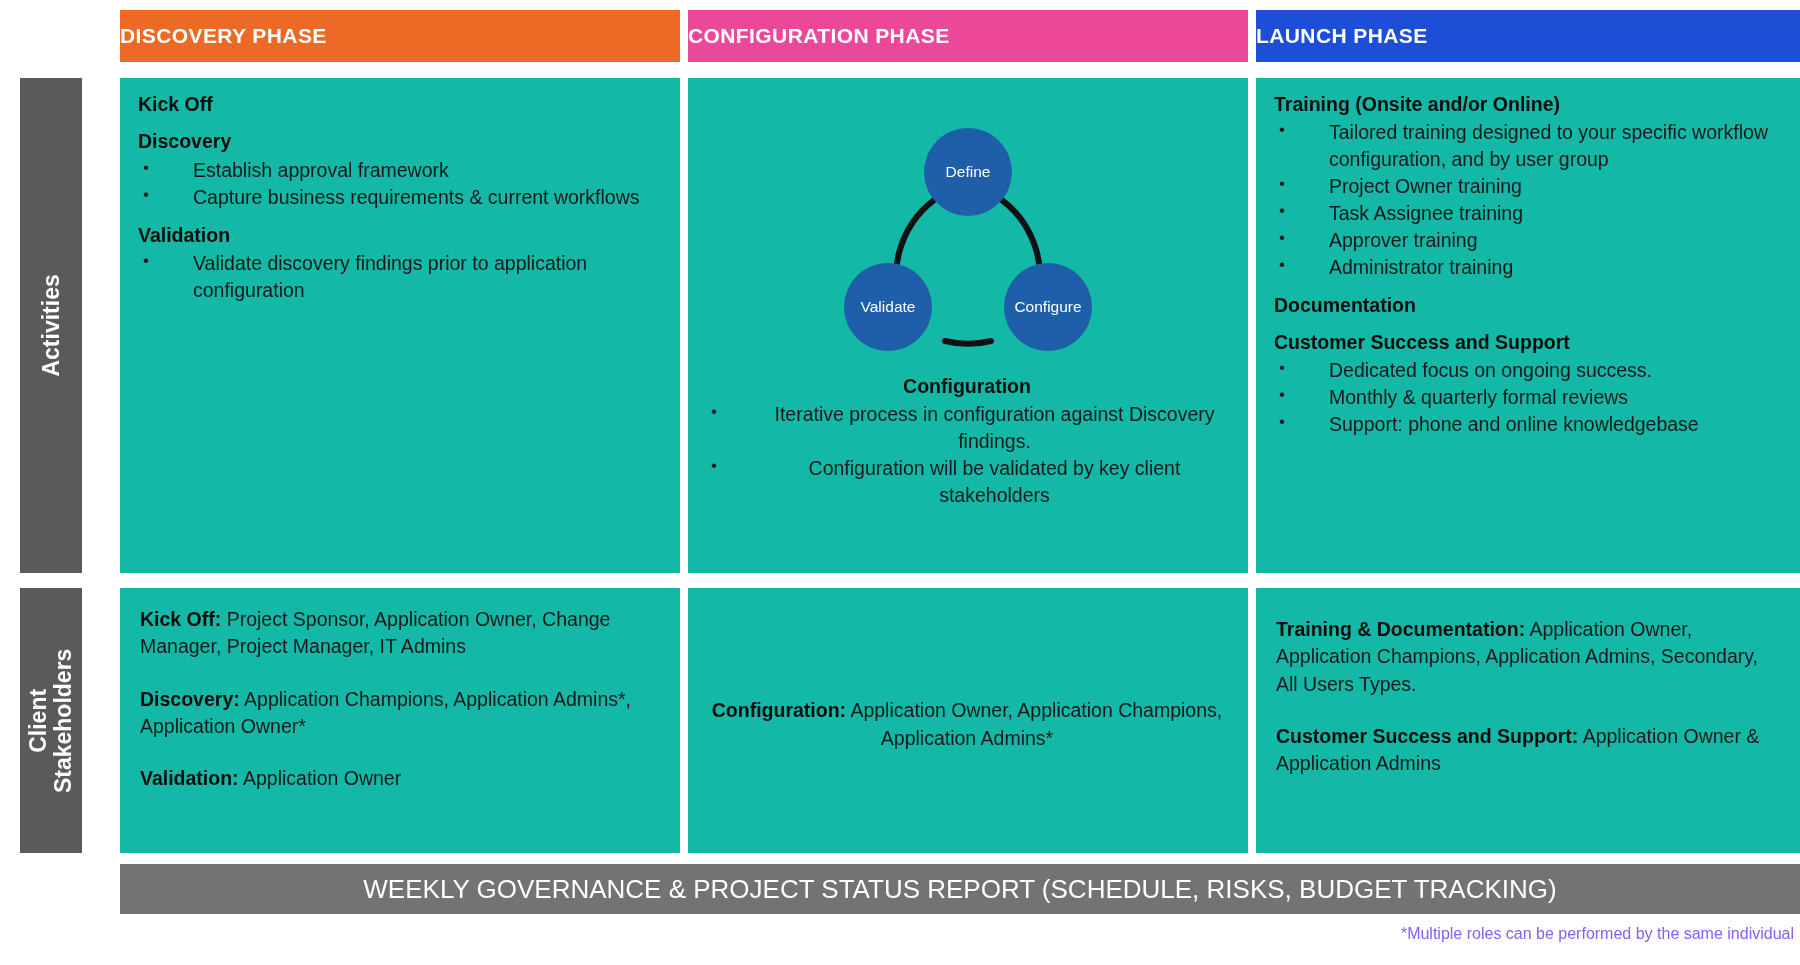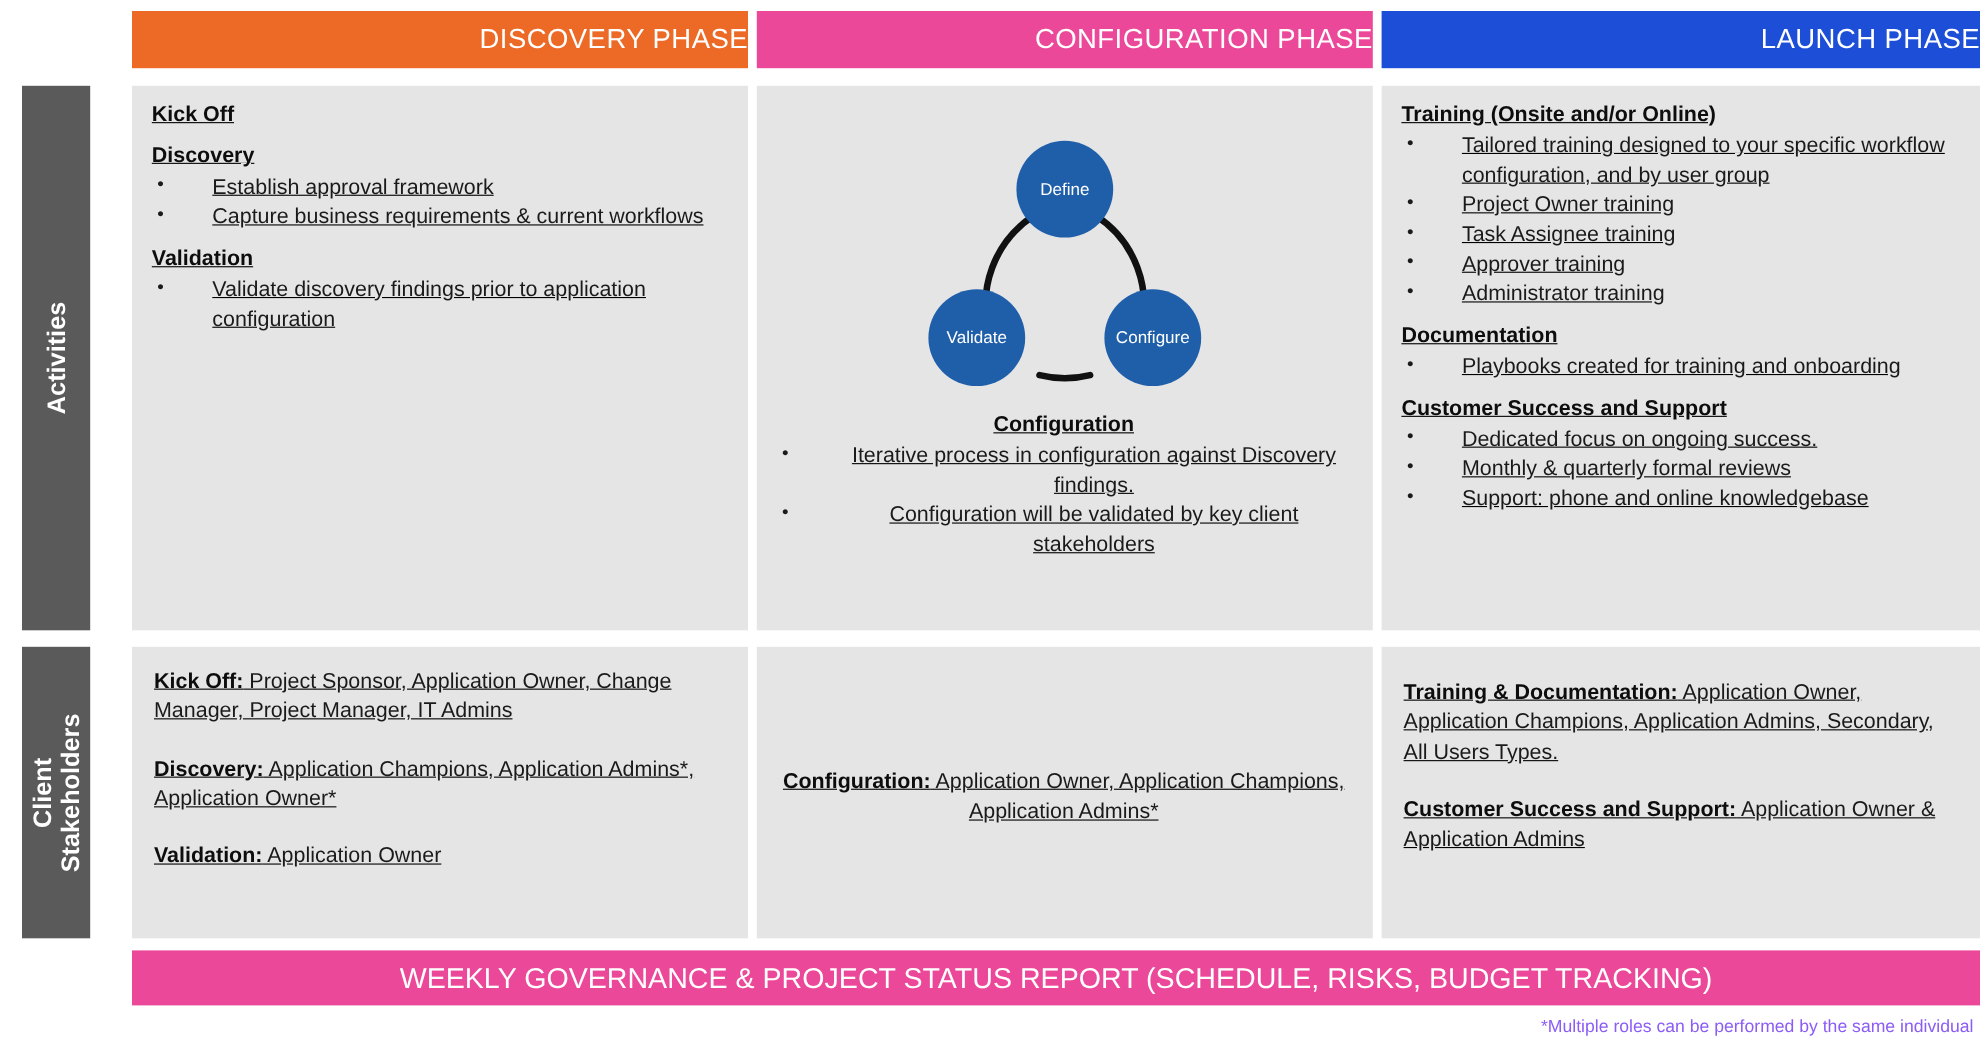--- a/index.html
+++ b/index.html
@@ -15,24 +15,24 @@
     width: 1800px; height: 965px;
   }
 
   
   .phase-header {
     position: absolute;
     top: 10px;
     height: 52px;
     display: flex;
     align-items: center;
-    justify-content: flex-end;
+    justify-content: flex-start;
     color: #ffffff;
-    font-weight: normal;
-    font-size: 25px;
+    font-weight: bold;
+    font-size: 21px;
     letter-spacing: 0.4px;
     white-space: nowrap;
   }
   .ph-1 { left: 120px;  width: 560px; background: #EC6A26; }
   .ph-2 { left: 688px;  width: 560px; background: #ec4899; }
   .ph-3 { left: 1256px; width: 544px; background: #1d4ed8; }
 
   
   .rowlabel {
     position: absolute;
@@ -51,22 +51,21 @@
     font-size: 23px;
     line-height: 1.08;
     text-align: center;
   }
   .rl-activities { top: 78px; height: 495px; }
   .rl-stakeholders { top: 588px; height: 265px; }
 
   
   .panel {
     position: absolute;
-    background: #e5e5e5;
-    text-decoration: underline;
+    background: #14b8a6;
   }
   .col-1 { left: 120px;  width: 560px; }
   .col-2 { left: 688px;  width: 560px; text-align: center; }
   .col-3 { left: 1256px; width: 544px; }
 
   .row-act { top: 78px; height: 495px; }
   .row-stk { top: 588px; height: 265px; }
 
   .panel-pad { padding: 14px 20px 10px 18px; }
   .panel-pad-stk { padding: 18px 22px 10px 20px; }
@@ -130,21 +129,21 @@
     dominant-baseline: middle;
   }
 
   
   .banner {
     position: absolute;
     left: 120px;
     top: 864px;
     width: 1680px;
     height: 50px;
-    background: #ec4899;
+    background: #737373;
     color: #ffffff;
     display: flex;
     align-items: center;
     justify-content: center;
     font-size: 26px;
     white-space: nowrap;
   }
 
   .footnote {
     position: absolute;
@@ -228,23 +227,20 @@
           <li>Tailored training designed to your specific workflow configuration, and by user group</li>
           <li>Project Owner training</li>
           <li>Task Assignee training</li>
           <li>Approver training</li>
           <li>Administrator training</li>
         </ul>
       </div>
 
       <div class="blk">
         <div class="blk-title">Documentation</div>
-        <ul class="bullets">
-          <li>Playbooks created for training and onboarding</li>
-        </ul>
       </div>
 
       <div class="blk">
         <div class="blk-title">Customer Success and Support</div>
         <ul class="bullets">
           <li>Dedicated focus on ongoing success.</li>
           <li>Monthly &amp; quarterly formal reviews</li>
           <li>Support: phone and online knowledgebase</li>
         </ul>
       </div>

